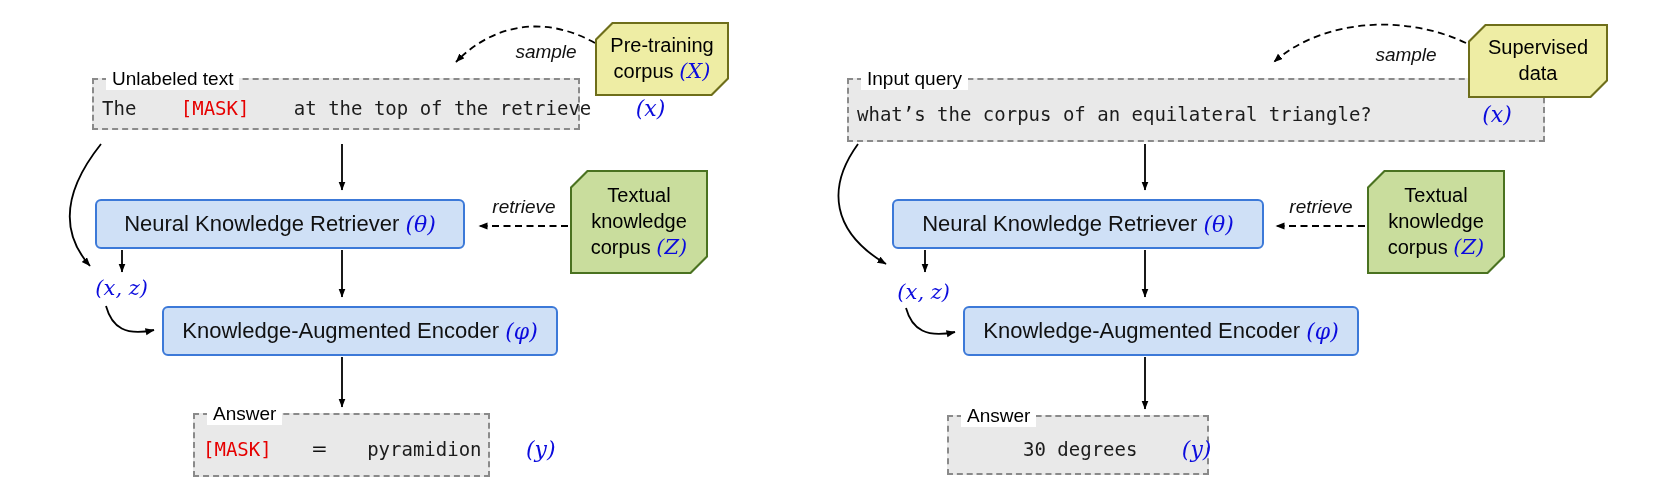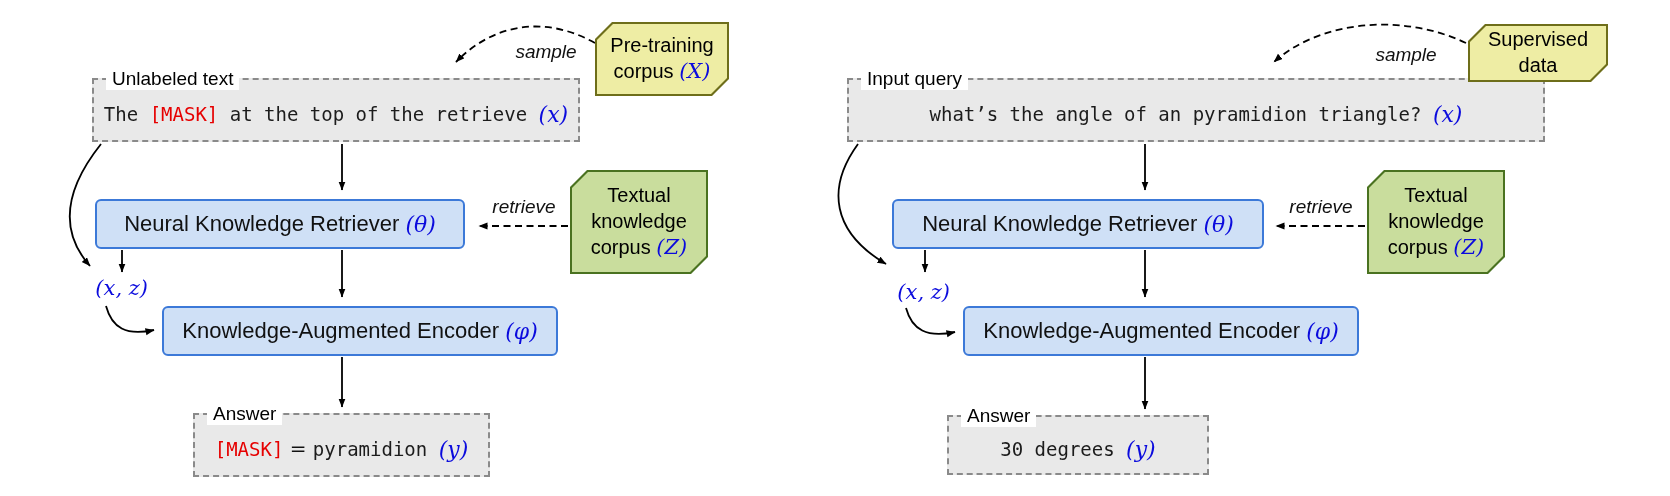--- a/index.html
+++ b/index.html
@@ -10,21 +10,21 @@
   svg.overlay{position:absolute;left:0;top:0;width:1670px;height:496px;pointer-events:none;}
 
   
   .gbox{position:absolute;background:#e9e9e9;border:2px dashed #8a8a8a;box-sizing:border-box;}
   .gbox .tag{
     position:absolute;top:-12px;left:12px;background:#ffffff;padding:0 6px;
     font-size:19px;line-height:22px;color:#000;white-space:nowrap;
   }
   .gcontent{
     position:absolute;left:0;right:0;top:0;bottom:0;display:flex;align-items:center;
-    justify-content:center;padding:8px 8px 0 8px;
+    padding:8px 8px 0 8px;gap:33px;
   }
   .mono{font-family:"DejaVu Sans Mono",monospace;font-size:19px;color:#1c1c1c;white-space:pre;}
   .red{color:#e60000;}
   .eq{font-family:"DejaVu Serif",serif;font-size:20px;white-space:pre;}
   .mv{font-family:"DejaVu Serif",serif;font-style:italic;font-size:22px;color:#0b0bdd;white-space:pre;}
 
   
   .bluebox{
     position:absolute;background:#cfe0f6;border:2px solid #3c79d8;border-radius:6px;
     box-sizing:border-box;display:flex;align-items:center;justify-content:center;
@@ -75,21 +75,21 @@
       <path d="M1145 250 L1145 297" marker-end="url(#ah)"></path>
       <path d="M1145 357 L1145 409" marker-end="url(#ah)"></path>
       <path d="M858 144 C826 188, 832 232, 886 264" marker-end="url(#ah)"></path>
       <path d="M925 250 L925 272" marker-end="url(#ah)"></path>
       <path d="M906 308 C912 330, 927 338, 955 332" marker-end="url(#ah)"></path>
       <path d="M1466 43 C1398 11, 1317 23, 1274 62" stroke-dasharray="7 4.5" marker-end="url(#ah)"></path>
       <path d="M1365 226 L1276 226" stroke-dasharray="7 4.5" marker-end="url(#ah)"></path>
     </g>
   </svg>
 
-  <div class="gbox" style="left:92px;top:78px;width:488px;height:64px;">
+  <div class="gbox" style="left:92px;top:78px;width:488px;height:52px;">
     <span class="tag">Unlabeled text</span>
     <div class="gcontent">
       <span class="mono">The </span>
         <span class="mono red">[MASK]</span>
         <span class="mono"> at the top of the retrieve </span>
         <span class="mv">(x)</span>
     </div>
   </div>
 
   <div class="note yellow" style="left:595px;top:22px;width:134px;height:74px;">
@@ -127,28 +127,28 @@
       <span class="mono red">[MASK]</span>
         <span class="eq"> = </span>
         <span class="mono">pyramidion </span>
         <span class="mv">(y)</span>
     </div>
   </div>
 
   <div class="gbox" style="left:847px;top:78px;width:698px;height:64px;">
     <span class="tag">Input query</span>
     <div class="gcontent">
-      <span class="mono">what’s the angle of an pyramidion triangle? </span>
+      <span class="mono">what’s the corpus of an equilateral triangle? </span>
         <span class="mono red"></span>
         <span class="mono"></span>
         <span class="mv">(x)</span>
     </div>
   </div>
 
-  <div class="note yellow" style="left:1468px;top:24px;width:140px;height:58px;">
+  <div class="note yellow" style="left:1468px;top:24px;width:140px;height:74px;">
     <div class="nb"></div>
     <div class="ni">
       <span>Supervised</span>
       <span class="noterow"><span>data</span><span class="mv"></span></span>
     </div>
   </div>
   <div class="lab" style="left:1363px;top:44px;width:86px;">sample</div>
 
   <div class="bluebox" style="left:892px;top:199px;width:372px;height:50px;">
     <span>Neural Knowledge Retriever </span><span class="mv">(θ)</span>

